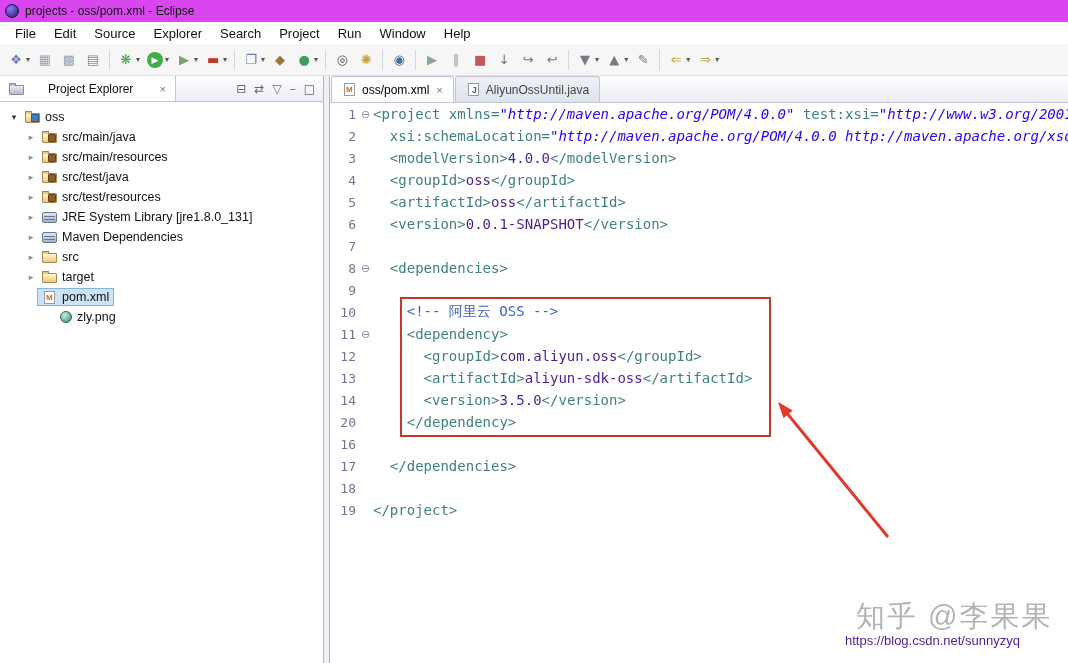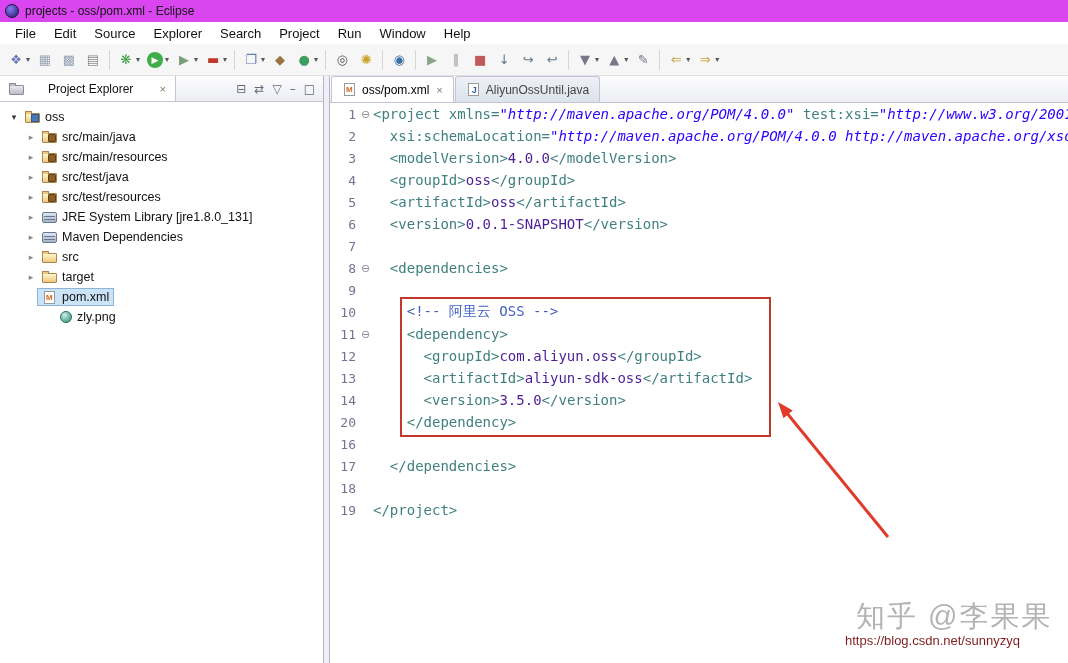--- a/index.html
+++ b/index.html
@@ -73,21 +73,21 @@
   .tok-v{color:#2a00ff;font-style:italic}
   .tok-c{color:#3f5fbf}
   .tok-x{color:#4c1d95}
 
   
   .red-rect{position:absolute;left:400px;top:297px;width:371px;height:140px;border:2px solid #c0392b;z-index:50;pointer-events:none}
   .arrow-svg{position:absolute;left:0;top:0;width:1068px;height:663px;z-index:51;pointer-events:none}
 
   
   .wm-title{position:absolute;left:856px;top:597px;font-size:29px;color:#9a9a9a;opacity:.75;letter-spacing:2px;z-index:60}
-  .wm-url{position:absolute;left:845px;top:633px;font-size:13px;color:#7f1d1d;z-index:60}
+  .wm-url{position:absolute;left:845px;top:633px;font-size:13px;color:#4c1d95;z-index:60}
 </style>
 </head>
 <body>
 
 <div class="titlebar">
   <span class="eclipse-logo"></span>
   <span>projects - oss/pom.xml - Eclipse</span>
 </div>
 
 <div class="menubar">

